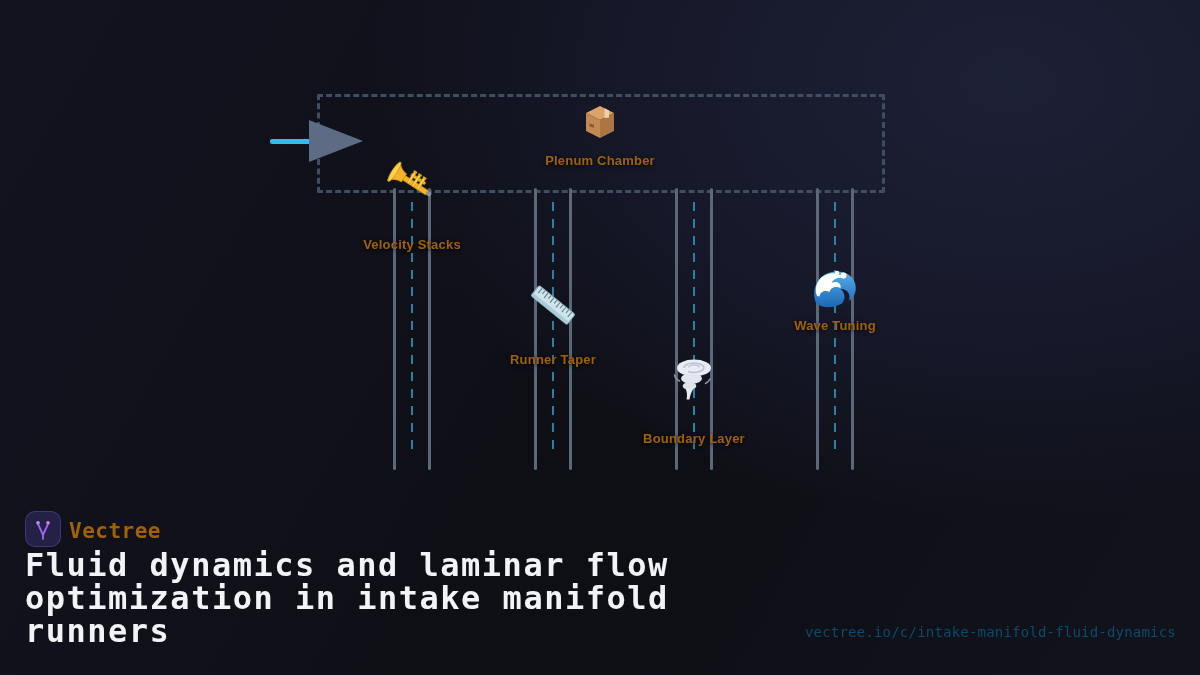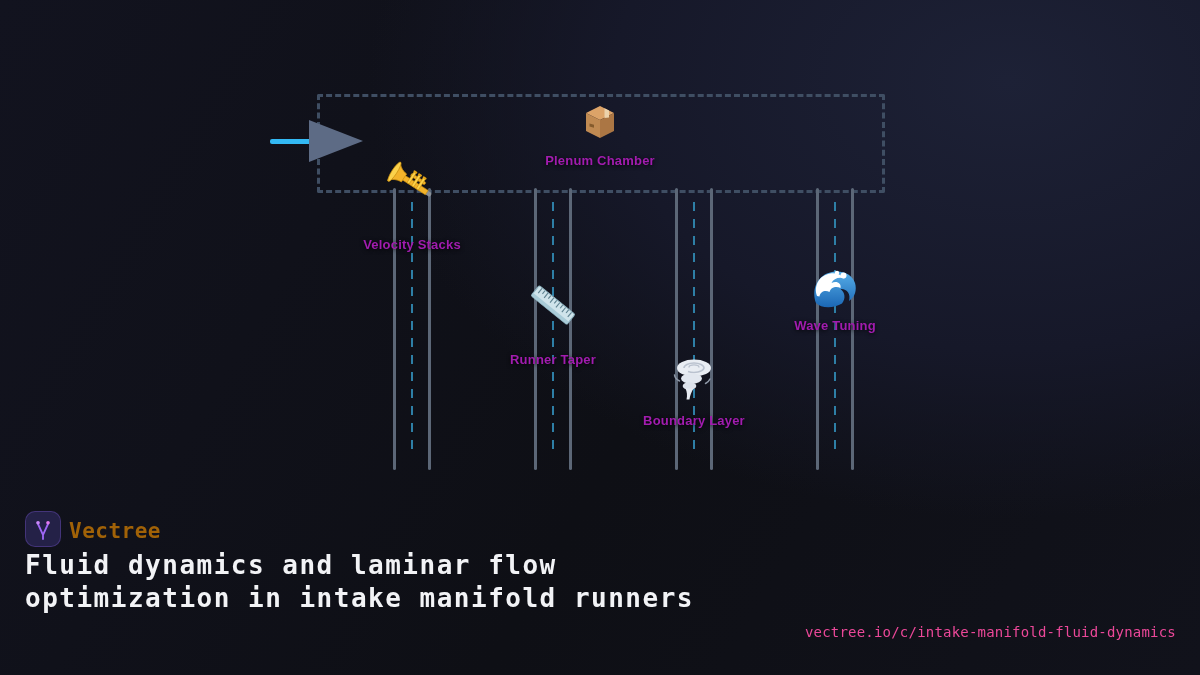--- a/index.html
+++ b/index.html
@@ -33,54 +33,54 @@
   .runner .wall.r{right:0;}
   .runner .centerline{
     position:absolute;left:50%;margin-left:-1px;top:14px;width:2px;height:250px;
     background:repeating-linear-gradient(180deg,#2e7fa6 0 9px,transparent 9px 17px);
   }
   #runner-0{left:393px;} #runner-1{left:534px;} #runner-2{left:675px;} #runner-3{left:816px;}
 
   .node-icon{position:absolute;transform:translateX(-50%);}
   .node-label{
     position:absolute;transform:translateX(-50%);
-    font-size:13px;font-weight:bold;color:#a21caf;white-space:nowrap;
+    font-size:13px;font-weight:bold;color:#a16207;white-space:nowrap;
     text-shadow:0 1px 4px rgba(0,0,0,.85);
     letter-spacing:.2px;
   }
   #icon-package{left:600px;top:103px;}
   #label-plenum{left:600px;top:153px;}
   #icon-trumpet{left:412px;top:159px;}
   #label-r0{left:412px;top:215px;margin-top:22px;}
   #icon-ruler{left:553px;top:279px;}
   #label-r1{left:553px;top:337px;margin-top:15px;}
   #icon-tornado{left:694px;top:355px;}
-  #label-r2{left:694px;top:413px;}
+  #label-r2{left:694px;top:431px;}
   #icon-wave{left:835px;top:262px;}
   #label-r3{left:835px;top:318px;}
 
   
   .logo{
     position:absolute;left:25px;top:511px;width:36px;height:36px;border-radius:10px;
     background:#242147;border:1px solid rgba(148,104,250,.28);
     display:flex;align-items:center;justify-content:center;box-sizing:border-box;
   }
   .brand{
     position:absolute;left:69px;top:519px;
     font-family:"DejaVu Sans Mono",monospace;font-weight:bold;font-size:21px;color:#a16207;
     letter-spacing:.5px;
   }
   .title{
     position:absolute;left:25px;top:549px;width:700px;
     font-family:"DejaVu Sans Mono",monospace;font-weight:bold;
-    font-size:26px;line-height:33px;letter-spacing:1.5px;color:#f2f3f6;
+    font-size:32px;line-height:33px;letter-spacing:1.5px;color:#f2f3f6;
   }
   .url{
     position:absolute;right:24px;top:624px;
-    font-family:"DejaVu Sans Mono",monospace;font-size:14px;color:#ec4899;
+    font-family:"DejaVu Sans Mono",monospace;font-size:14px;color:#0c4a6e;
     letter-spacing:.2px;
   }
 </style>
 </head>
 <body>
 
 <div class="layer">
 
   <div class="plenum-box"></div>
 

